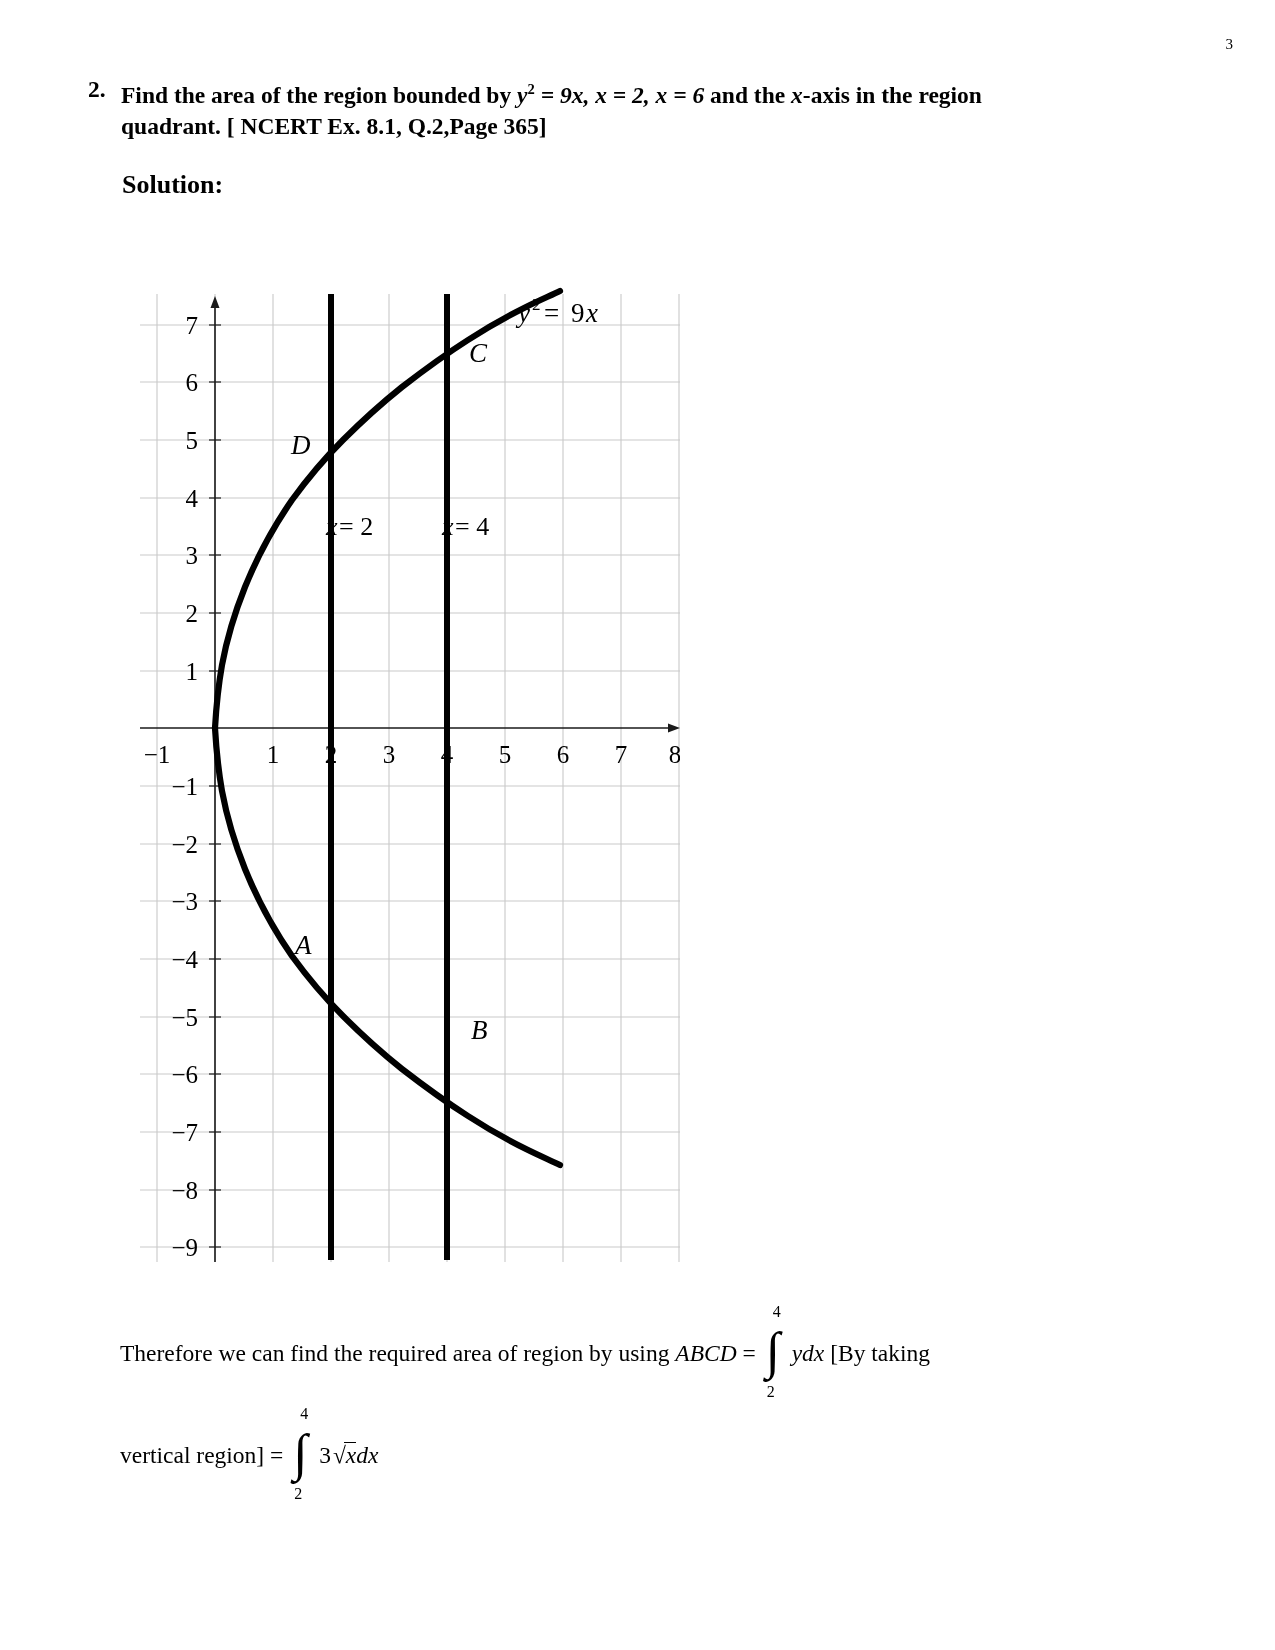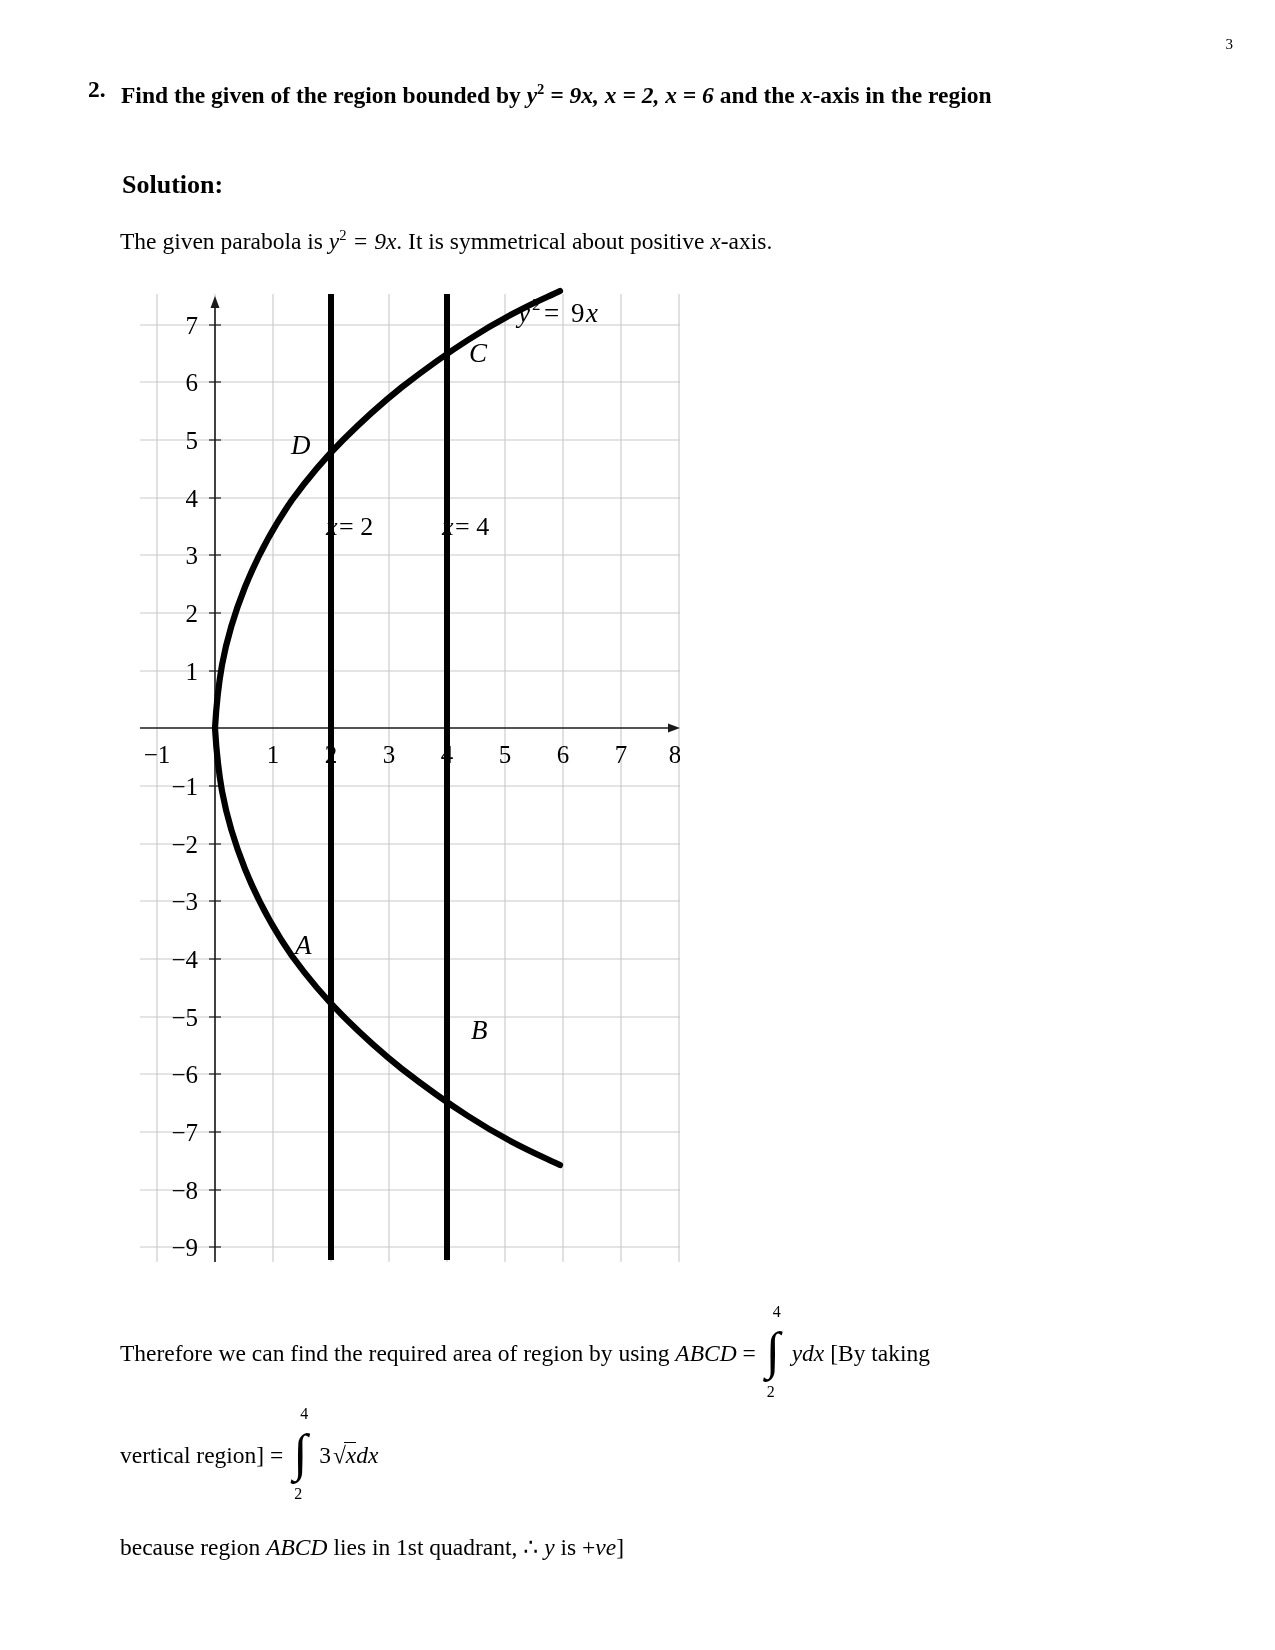--- a/index.html
+++ b/index.html
@@ -83,27 +83,27 @@
 </head>
 <body>
 
 <div class="page">
 
   <div class="page-num">3</div>
 
   <div class="question">
     <span class="q-num">2.</span>
     <div class="q-body">
-      <span>Find the given of the region bounded by </span><span class="mi">y</span><span class="supn">2</span><span class="mi"> = 9x, x = 2, x = 6</span><span> and the </span><span class="ital">x</span><span>-axis in the region</span>
+      <span>Find the area of the region bounded by </span><span class="mi">y</span><span class="supn">2</span><span class="mi"> = 9x, x = 2, x = 6</span><span> and the </span><span class="ital">x</span><span>-axis in the region</span>
+      <div>quadrant. [ NCERT Ex. 8.1, Q.2,Page 365]</div>
     </div>
   </div>
 
   <div class="solution">Solution:</div>
 
-  <div class="given"><span>The given parabola is </span><span class="mi">y</span><span class="supn">2</span><span class="mi"> = 9x</span><span>. It is symmetrical about positive </span><span class="mi">x</span><span>-axis.</span></div>
 
   <div class="graph">
     <svg width="540" height="980" viewBox="0 0 540 980" xmlns="http://www.w3.org/2000/svg">
 
       <g stroke="#c9c9c9" stroke-width="1.1">
 
         <line x1="17" y1="12" x2="17" y2="980"></line>
         <line x1="75" y1="12" x2="75" y2="980"></line>
         <line x1="133" y1="12" x2="133" y2="980"></line>
         <line x1="191" y1="12" x2="191" y2="980"></line>
@@ -236,15 +236,14 @@
         <text x="302" y="253" font-family="Liberation Serif, serif" font-size="26" font-style="italic" fill="#000">x</text>
         <text x="315" y="253" font-family="Liberation Serif, serif" font-size="26" fill="#000">= 4</text>
       </g>
     </svg>
   </div>
 
   <div class="para p1"><span>Therefore we can find the required area of region by using </span><span class="mi">ABCD</span><span> = </span><span class="integral"><span class="int-up">4</span><span class="int-glyph">∫</span><span class="int-lo">2</span></span><span class="mi">ydx</span><span> [By taking</span></div>
 
   <div class="para p2"><span>vertical region] = </span><span class="integral"><span class="int-up">4</span><span class="int-glyph">∫</span><span class="int-lo">2</span></span><span class="nowrap"><span>3</span><span class="sqrt"><span class="rad">√</span><span class="mi">x</span><span class="bar"></span></span><span class="mi">dx</span></span></div>
 
-  <div class="para p3"><span>because region </span><span class="mi">ABCD</span><span> lies in 1st quadrant, </span><span>∴</span><span class="mi"> y</span><span> is </span><span>+</span><span class="mi">ve</span><span>]</span></div>
 
 </div>
 
 </body></html>

